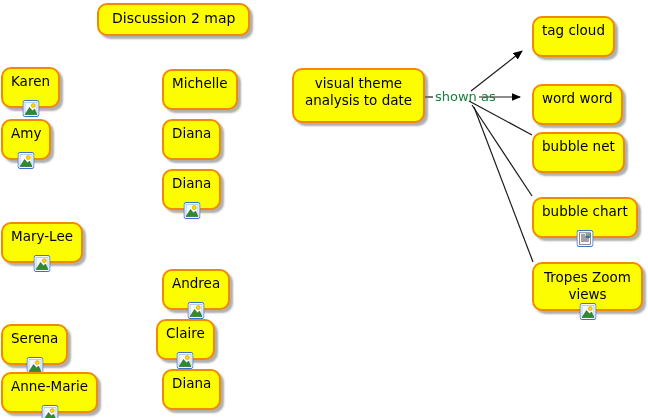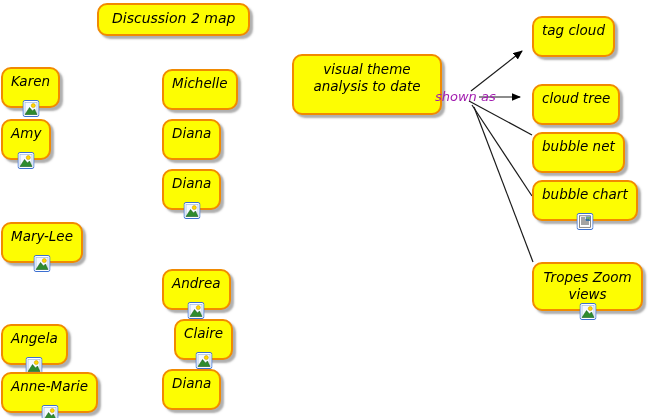--- a/index.html
+++ b/index.html
@@ -2,21 +2,20 @@
 <html><head>
 <meta charset="utf-8">
 <style>
   html,body{margin:0;padding:0;background:#ffffff;}
   #canvas{
     position:relative;
     width:648px;height:418px;
     background:#ffffff;
     overflow:hidden;
     font-family:"DejaVu Sans","Liberation Sans",sans-serif;
-    font-style:italic;
   }
   .node{
     position:absolute;
     box-sizing:border-box;
     background:#fdfd02;
     border:2px solid #f18a01;
     border-radius:10px;
     padding:4px 8px 16px 8px;
     font-size:13.5px;
     line-height:1.25;
@@ -30,21 +29,21 @@
   .badge{
     position:absolute;
     left:50%;
     bottom:-11px;
     transform:translateX(-50%);
     line-height:0;
   }
   .link-label{
     position:absolute;
     font-size:13px;
-    color:#a21caf;
+    color:#15803d;
     white-space:nowrap;
   }
   svg.overlay{
     position:absolute;left:0;top:0;
     pointer-events:none;
   }
   svg.overlay line{stroke:#1a1a1a;stroke-width:1.2;}
 </style>
 </head>
 <body>
@@ -97,21 +96,21 @@
           <use href="#icon-image"></use>
         </svg></span>
   </div>
   <div class="node" style="left:1px;top:222px">
     <span>Mary-Lee</span>
     <span class="badge"><svg width="17" height="17">
           <use href="#icon-image"></use>
         </svg></span>
   </div>
   <div class="node" style="left:1px;top:324px">
-    <span>Angela</span>
+    <span>Serena</span>
     <span class="badge"><svg width="17" height="17">
           <use href="#icon-image"></use>
         </svg></span>
   </div>
   <div class="node" style="left:162px;top:69px">
     <span>Michelle</span>
   </div>
 
   <div class="node" style="left:1px;top:372px">
     <span>Anne-Marie</span>
@@ -127,46 +126,46 @@
     <span class="badge"><svg width="17" height="17">
           <use href="#icon-image"></use>
         </svg></span>
   </div>
   <div class="node" style="left:162px;top:269px">
     <span>Andrea</span>
     <span class="badge"><svg width="17" height="17">
           <use href="#icon-image"></use>
         </svg></span>
   </div>
-  <div class="node" style="left:174px;top:319px">
+  <div class="node" style="left:156px;top:319px">
     <span>Claire</span>
     <span class="badge"><svg width="17" height="17">
           <use href="#icon-image"></use>
         </svg></span>
   </div>
   <div class="node" style="left:162px;top:369px">
     <span>Diana</span>
   </div>
 
-  <div class="node multiline" style="left:292px;top:54px;width:150px;padding:5px 4px 18px 4px">
+  <div class="node multiline" style="left:292px;top:68px;width:133px;padding:5px 4px 12px 4px">
     <span>visual theme analysis to date</span>
   </div>
 
   <div class="link-label" style="left:435px;top:89px">shown as</div>
 
   <div class="node" style="left:532px;top:16px">
     <span>tag cloud</span>
   </div>
   <div class="node" style="left:532px;top:84px">
-    <span>cloud tree</span>
+    <span>word word</span>
   </div>
   <div class="node" style="left:532px;top:132px">
     <span>bubble net</span>
   </div>
-  <div class="node" style="left:532px;top:180px">
+  <div class="node" style="left:532px;top:197px">
     <span>bubble chart</span>
     <span class="badge"><svg width="17" height="17">
           <use href="#icon-doc"></use>
         </svg></span>
   </div>
   <div class="node multiline" style="left:532px;top:262px;width:111px;padding:5px 6px 6px 6px">
     <span>Tropes Zoom views</span>
     <span class="badge"><svg width="17" height="17">
           <use href="#icon-image"></use>
         </svg></span>

